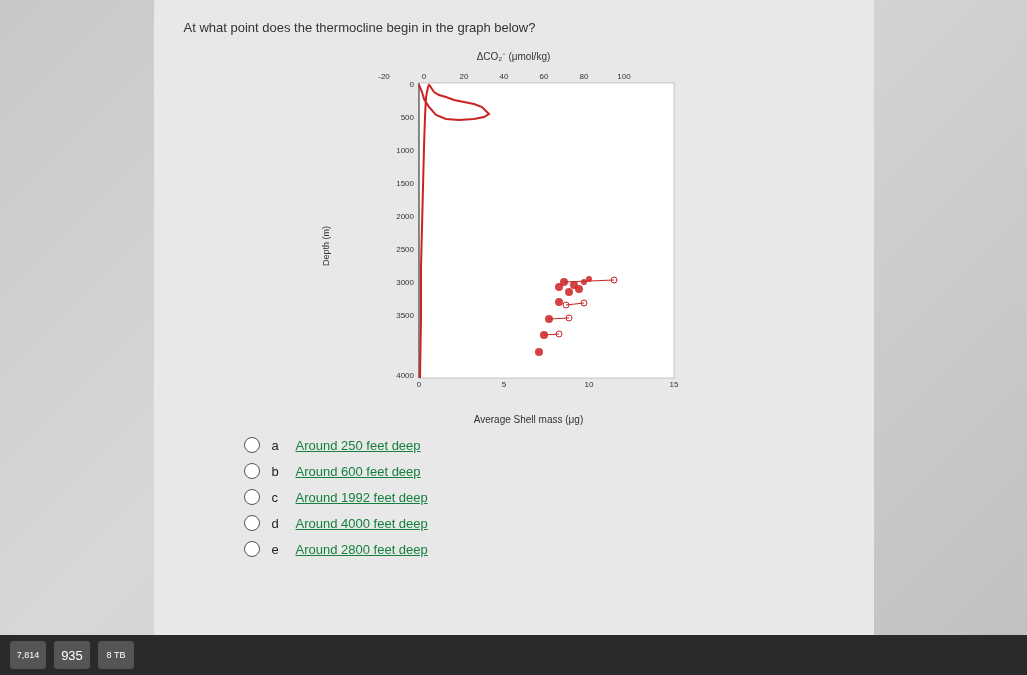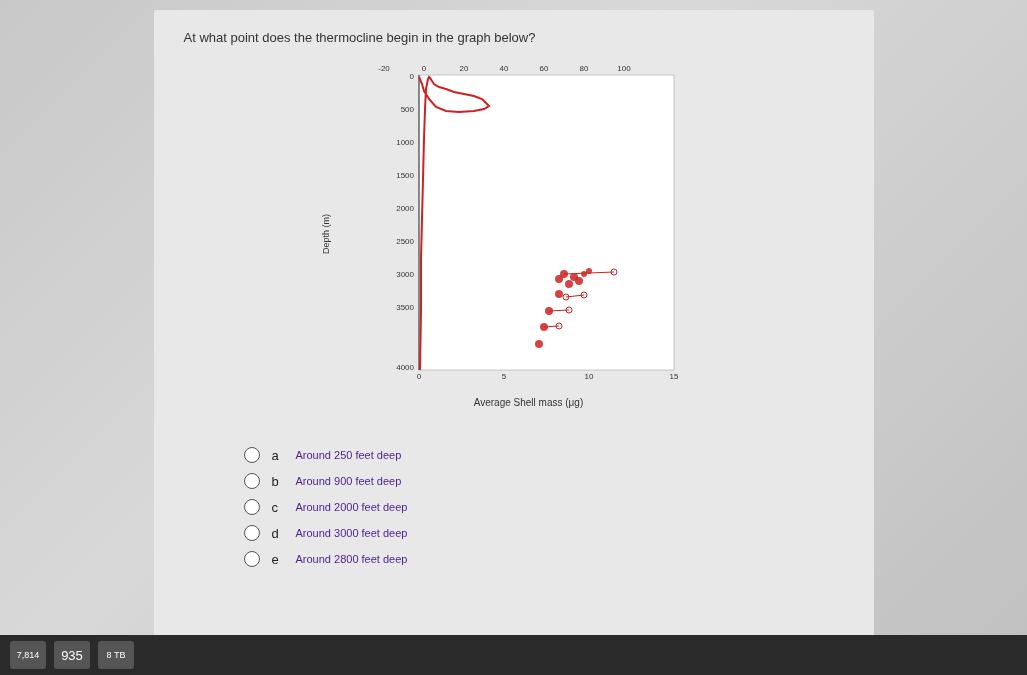--- a/index.html
+++ b/index.html
@@ -13,21 +13,20 @@
     }
 
     .screen {
       width: 1027px;
       height: 675px;
       background: linear-gradient(135deg, #c8c8c8 0%, #d8d8d8 40%, #c0c0c0 100%);
       position: relative;
       display: flex;
       align-items: flex-start;
       justify-content: center;
-      padding-top: 10px;
     }
 
     .content-area {
       background: #e8e8e8;
       width: 720px;
       min-height: 640px;
       padding: 20px 30px 20px 30px;
       position: relative;
       border-radius: 2px;
     }
@@ -106,22 +105,23 @@
       cursor: pointer;
     }
 
     .option-letter {
       font-size: 13px;
       color: #222;
       min-width: 12px;
     }
 
     .option-text {
-      font-size: 11px;
-      color: #4c1d95;
+      font-size: 13px;
+      color: #15803d;
+      text-decoration: underline;
     }
 
     
     .taskbar {
       position: absolute;
       bottom: 0;
       left: 0;
       width: 1027px;
       height: 40px;
       background: #2a2a2a;
@@ -149,20 +149,21 @@
 <div class="screen">
   <div class="content-area">
 
     <div class="question-header">
       <span>At what point does the thermocline begin in the graph below?</span>
     </div>
 
     <div class="chart-container">
       <div class="chart-wrapper">
 
+        <div class="chart-title">ΔCO₂⁻ (μmol/kg)</div>
 
         <div class="chart-area">
 
           <div style="position:relative; width:50px; flex-shrink:0;">
             <div class="y-axis-label">Depth (m)</div>
           </div>
 
           <div>
             <svg width="310" height="330">
 
@@ -247,51 +248,51 @@
 
               <circle cx="170" cy="268" r="4" fill="#cc2222" opacity="0.85"></circle>
               <line x1="170" y1="268" x2="185" y2="267" stroke="#cc2222" stroke-width="1"></line>
               <circle cx="185" cy="267" r="3" fill="none" stroke="#cc2222" stroke-width="1"></circle>
 
               <circle cx="165" cy="285" r="4" fill="#cc2222" opacity="0.85"></circle>
 
             </svg>
 
             
-            <div class="x-axis-label" style="margin-left:0; font-size:10px; color:#333; text-align:center; margin-top:4px;">Average Shell mass (μg)</div>
+            <div class="x-axis-label" style="margin-left:0; font-size:10px; color:#333; text-align:center; margin-top:13px;">Average Shell mass (μg)</div>
           </div>
         </div>
 
       </div>
     </div>
 
     <div class="options-container">
 
       <div class="option-row">
         <div class="radio-circle"></div>
         <span class="option-letter">a</span>
         <span class="option-text">Around 250 feet deep</span>
       </div>
 
       <div class="option-row">
         <div class="radio-circle"></div>
         <span class="option-letter">b</span>
-        <span class="option-text">Around 900 feet deep</span>
+        <span class="option-text">Around 600 feet deep</span>
       </div>
 
       <div class="option-row">
         <div class="radio-circle"></div>
         <span class="option-letter">c</span>
-        <span class="option-text">Around 2000 feet deep</span>
+        <span class="option-text">Around 1992 feet deep</span>
       </div>
 
       <div class="option-row">
         <div class="radio-circle"></div>
         <span class="option-letter">d</span>
-        <span class="option-text">Around 3000 feet deep</span>
+        <span class="option-text">Around 4000 feet deep</span>
       </div>
 
       <div class="option-row">
         <div class="radio-circle"></div>
         <span class="option-letter">e</span>
         <span class="option-text">Around 2800 feet deep</span>
       </div>
 
     </div>
 

